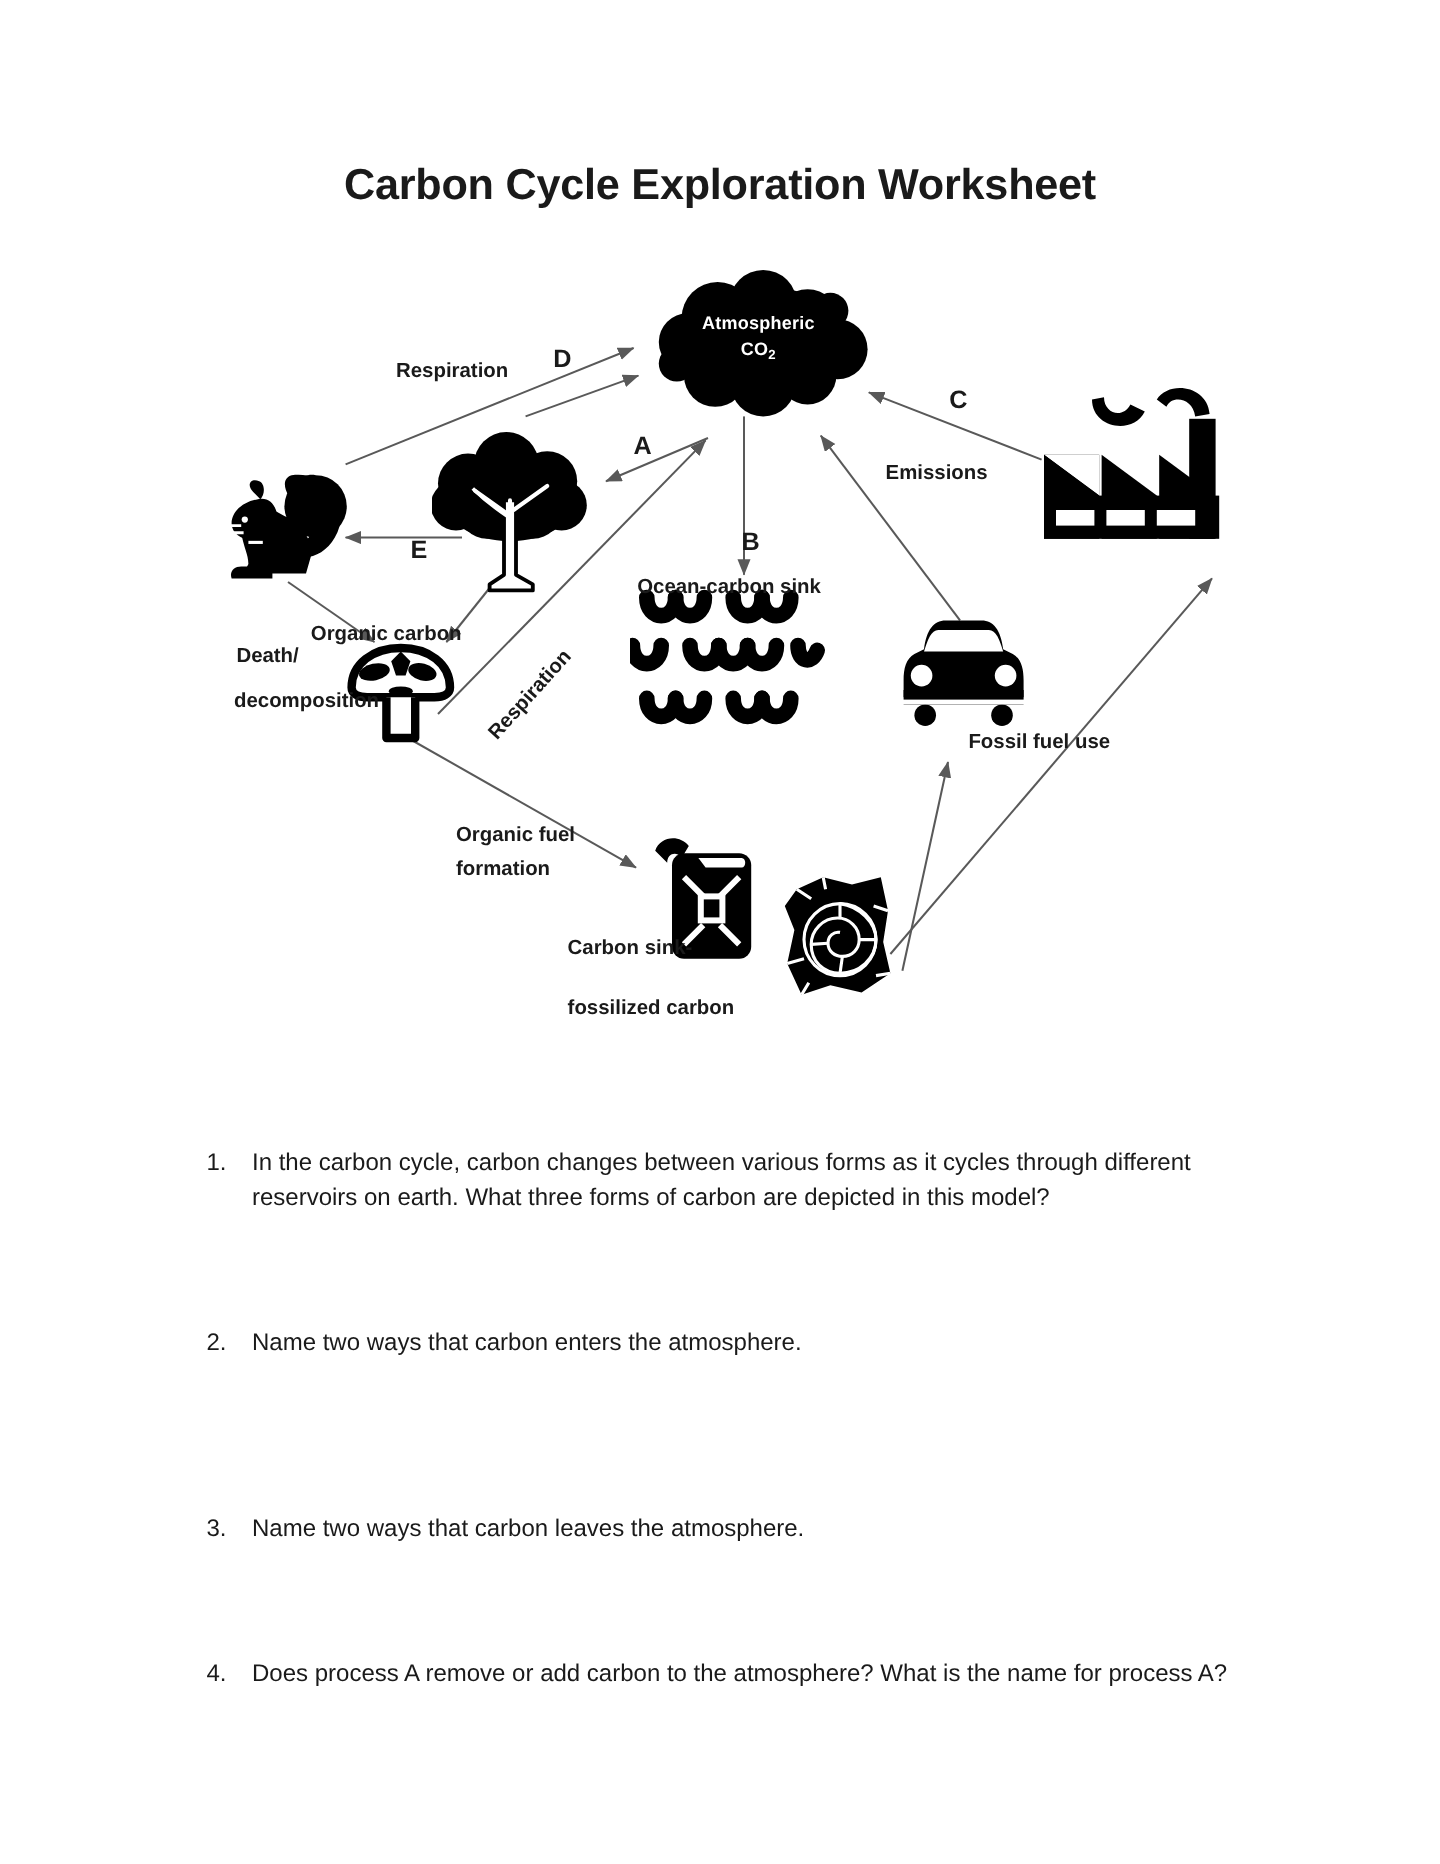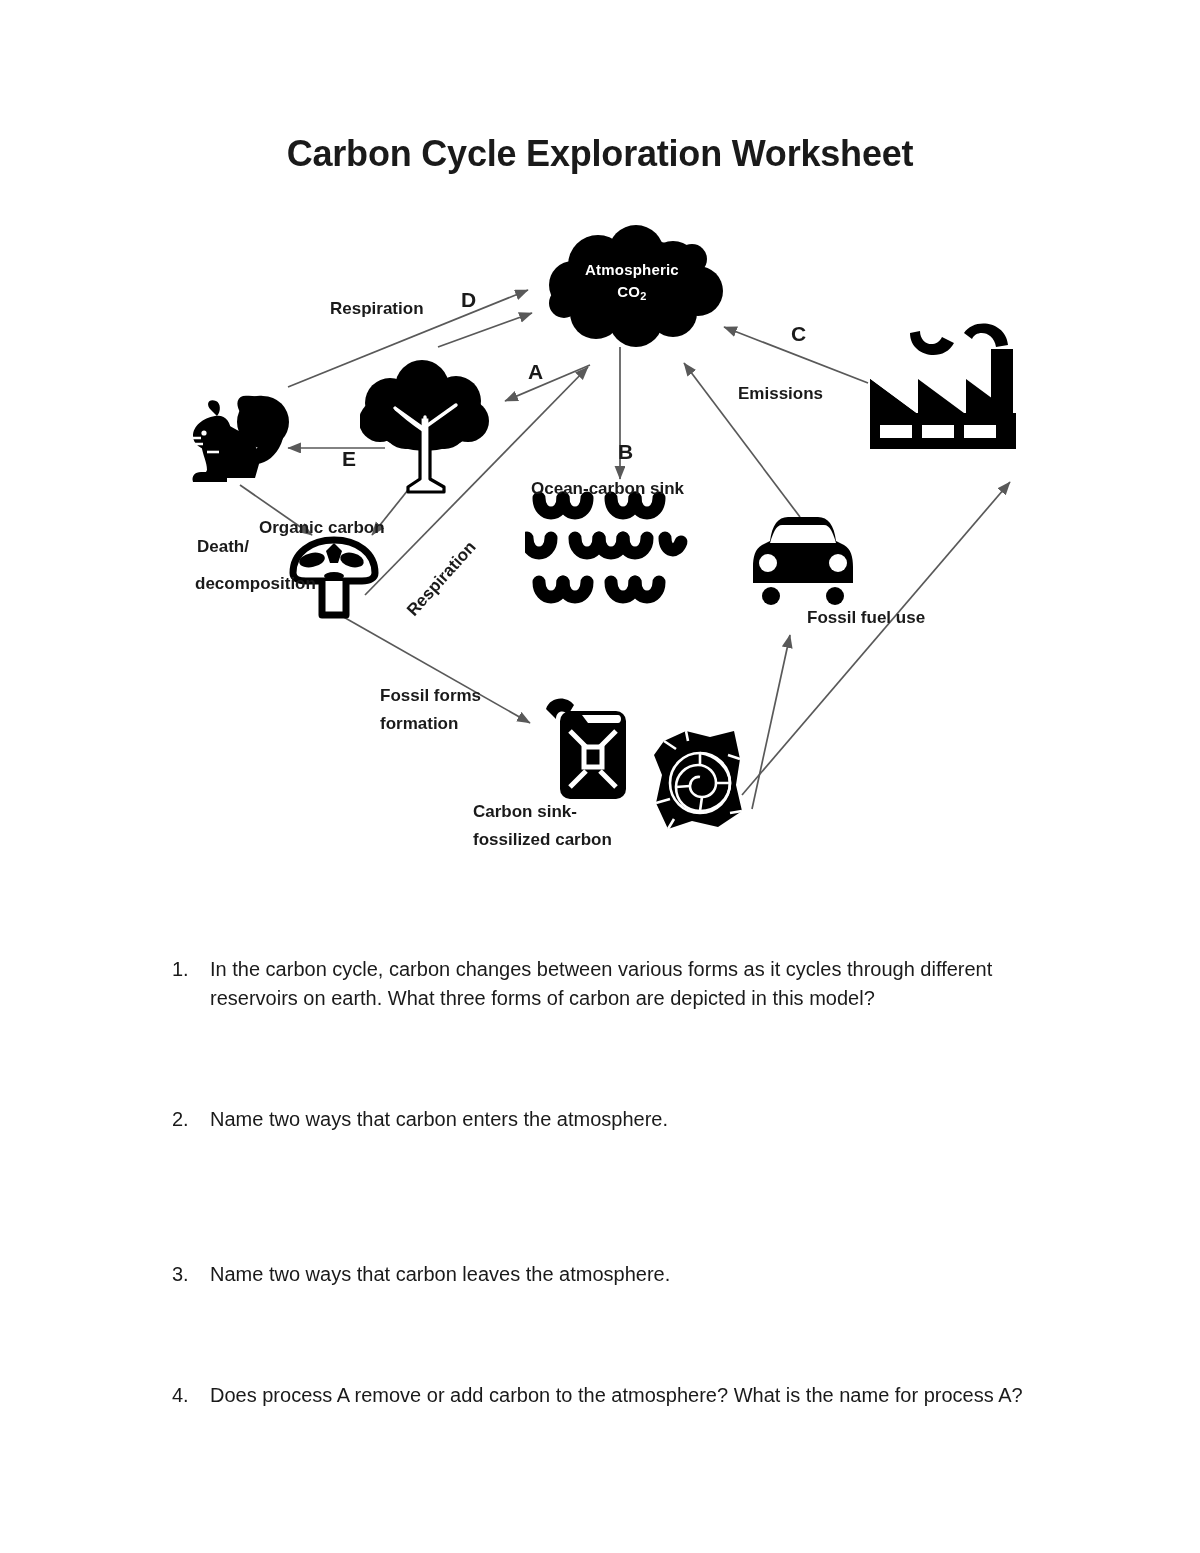--- a/index.html
+++ b/index.html
@@ -336,24 +336,24 @@
   <div class="dlabel" style="left:163px; top:378px;margin-left:32px;">decomposition</div>
 
   <div class="rot-label" style="left:403px; top:412px;">Respiration</div>
 
   <div class="dlabel" style="left:531px; top:283px;">Ocean-carbon sink</div>
 
   <div class="dlabel" style="left:738px; top:188px;">Emissions</div>
 
   <div class="dlabel" style="left:807px; top:412px;">Fossil fuel use</div>
 
-  <div class="dlabel" style="left:380px; top:490px;">Fossil forms</div>
+  <div class="dlabel" style="left:380px; top:490px;">Organic fuel</div>
   <div class="dlabel" style="left:380px; top:518px;">formation</div>
 
-  <div class="dlabel" style="left:473px; top:606px;">Carbon sink-</div>
+  <div class="dlabel" style="left:473px; top:584px;">Carbon sink-</div>
   <div class="dlabel" style="left:473px; top:634px;">fossilized carbon</div>
 
 </div>
 
 <div class="questions">
 
   <div class="q-item" style="margin-bottom:92px;">
     <span class="q-num">1.</span>
     <span class="q-text">In the carbon cycle, carbon changes between various forms as it cycles through different reservoirs on earth.  What three forms of carbon are depicted in this model?</span>
   </div>

